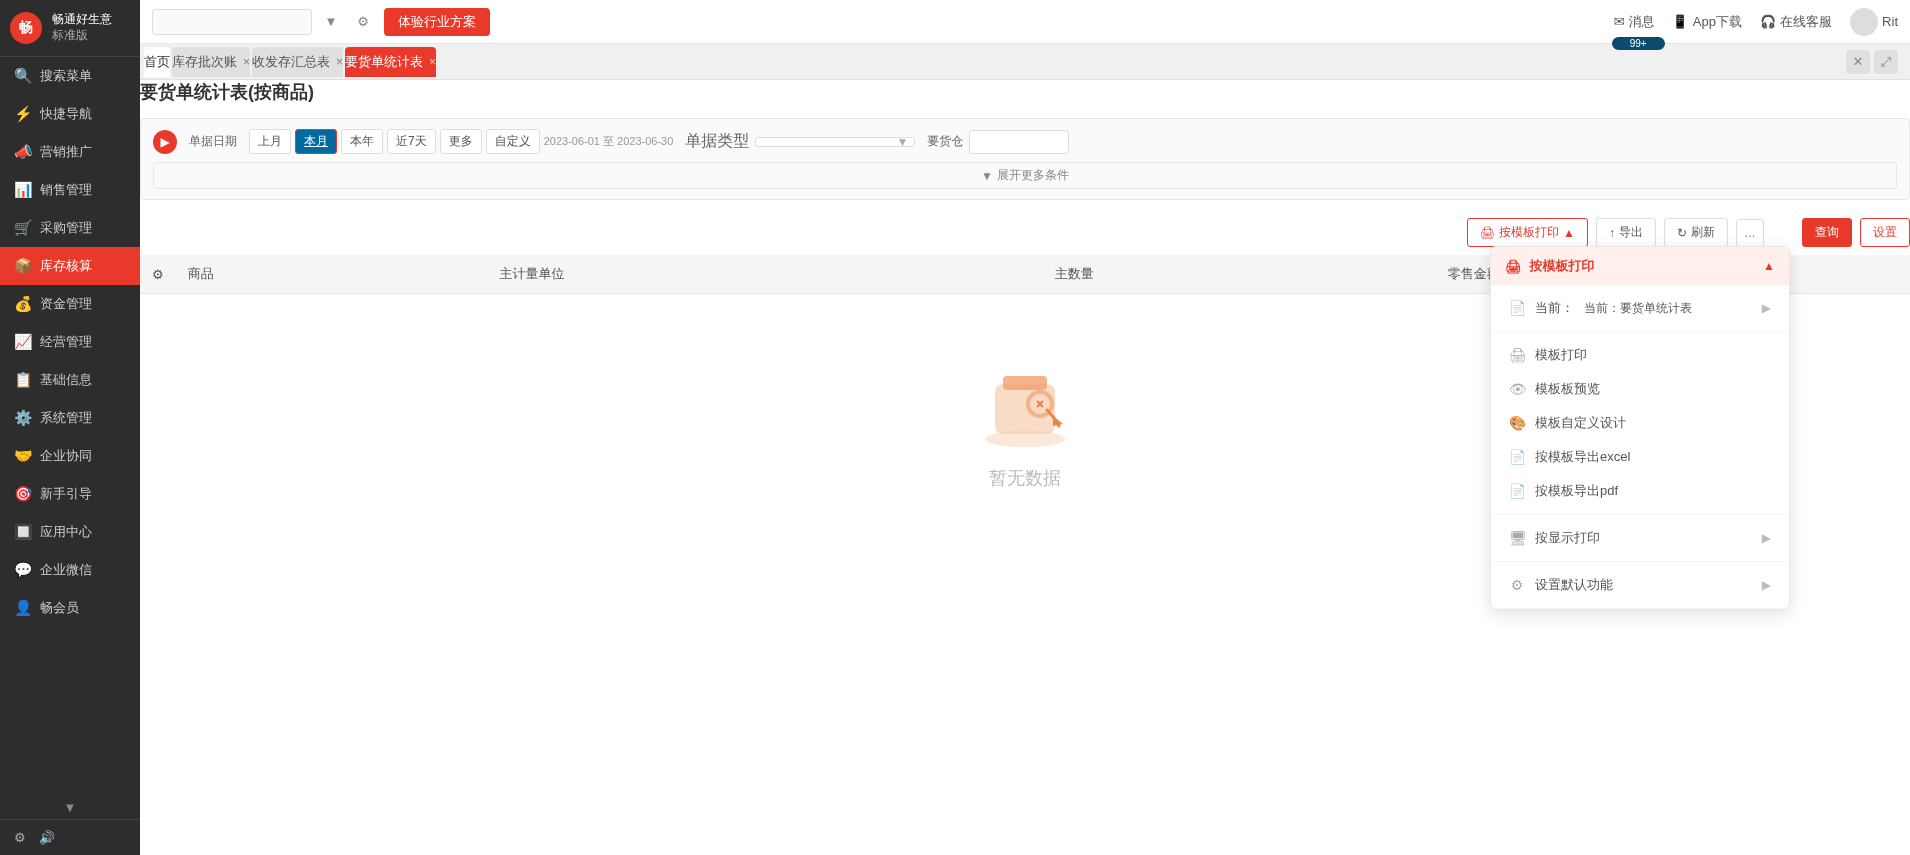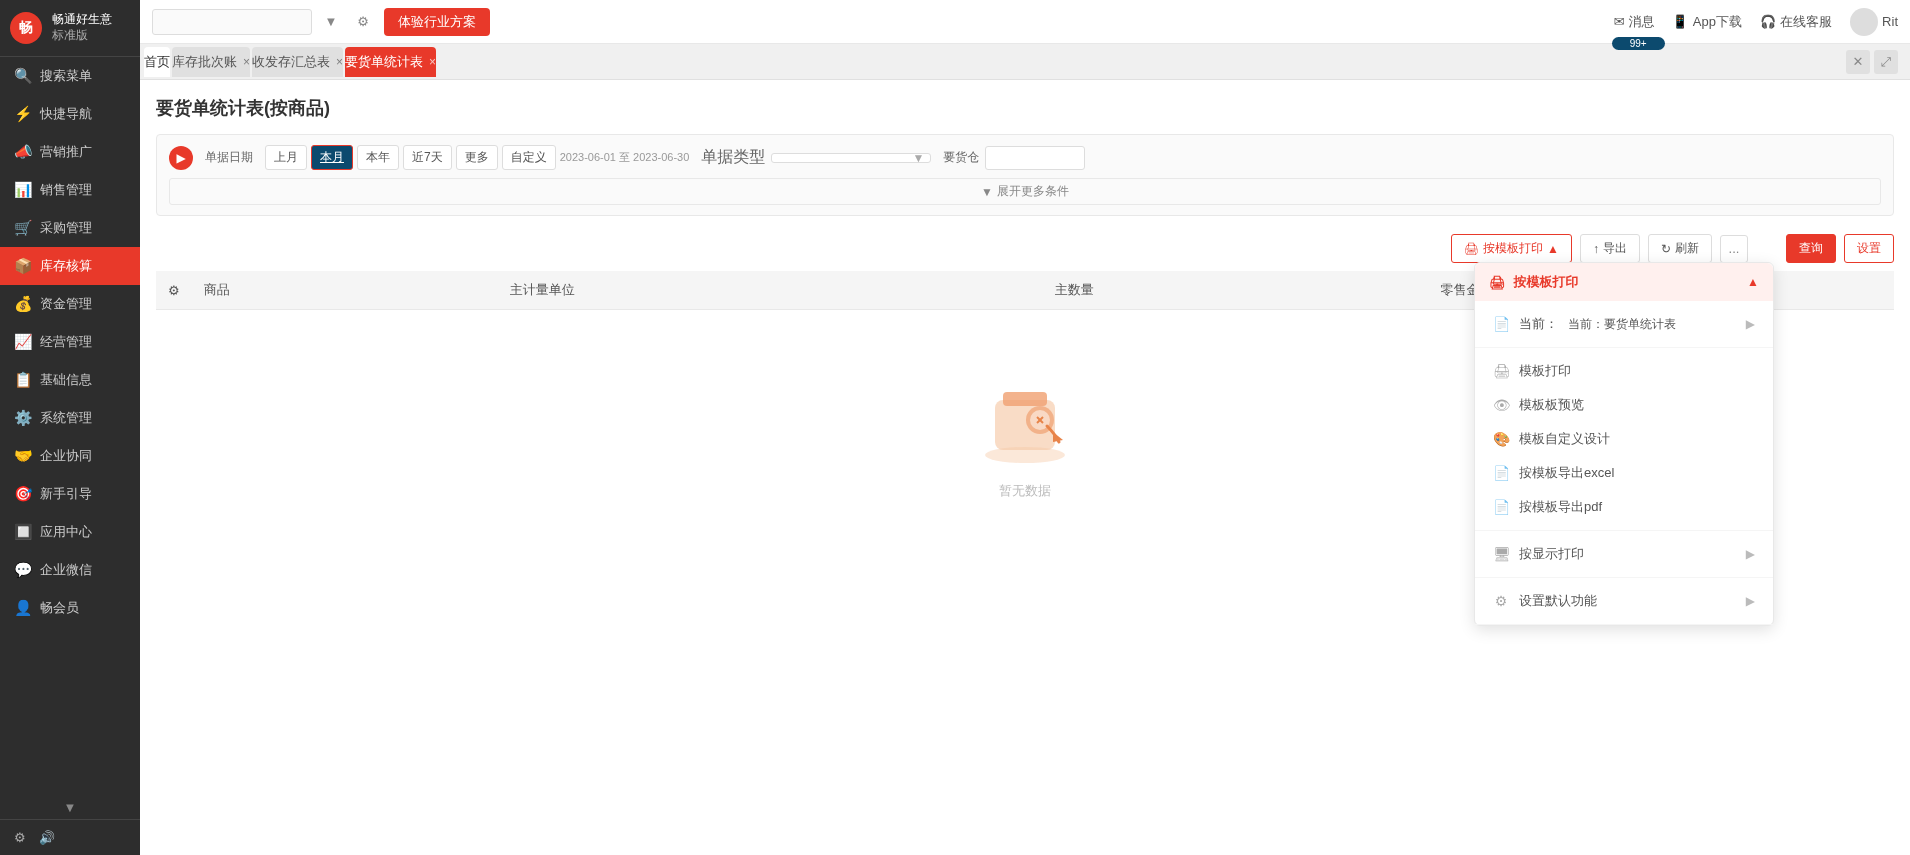--- a/index.html
+++ b/index.html
@@ -219,21 +219,20 @@
       color: #888;
       background: #e0e0e0;
       border-radius: 3px;
     }
 
     
     .page-content {
       flex: 1;
       overflow: auto;
       background: #fff;
-      padding: 16px;
       position: relative;
     }
 
     .page-title {
       font-size: 18px;
       font-weight: bold;
       color: #333;
       margin-bottom: 14px;
     }
 
@@ -277,21 +276,21 @@
     .date-btn {
       padding: 3px 8px;
       border: 1px solid #ddd;
       border-radius: 3px;
       background: #fff;
       cursor: pointer;
       font-size: 12px;
       color: #555;
     }
     .date-btn.active {
-      background: #0c4a6e;
+      background: #0369a1;
       color: #fff;
       border-color: #e8392a;
       text-decoration: underline;
     }
     .date-range {
       font-size: 11px;
       color: #999;
     }
     .filter-select {
       display: flex;
@@ -409,21 +408,21 @@
     }
 
     
     .empty-state {
       display: flex;
       flex-direction: column;
       align-items: center;
       justify-content: center;
       padding: 60px 20px;
       color: #bbb;
-      font-size: 13px;
+      font-size: 18px;
     }
     .empty-icon {
       width: 120px;
       height: 100px;
       margin-bottom: 12px;
     }
     .print-dropdown {
       position: absolute;
       top: 0;
       right: 170px;

